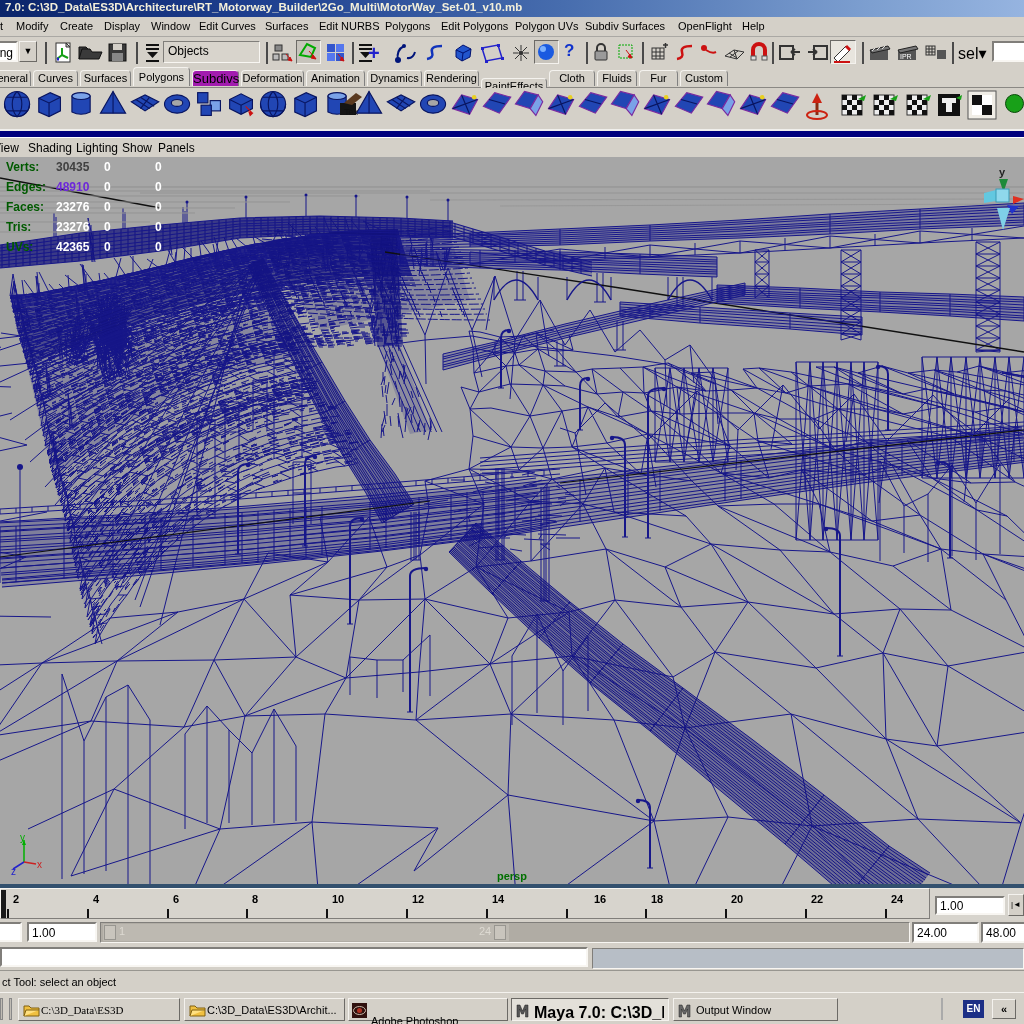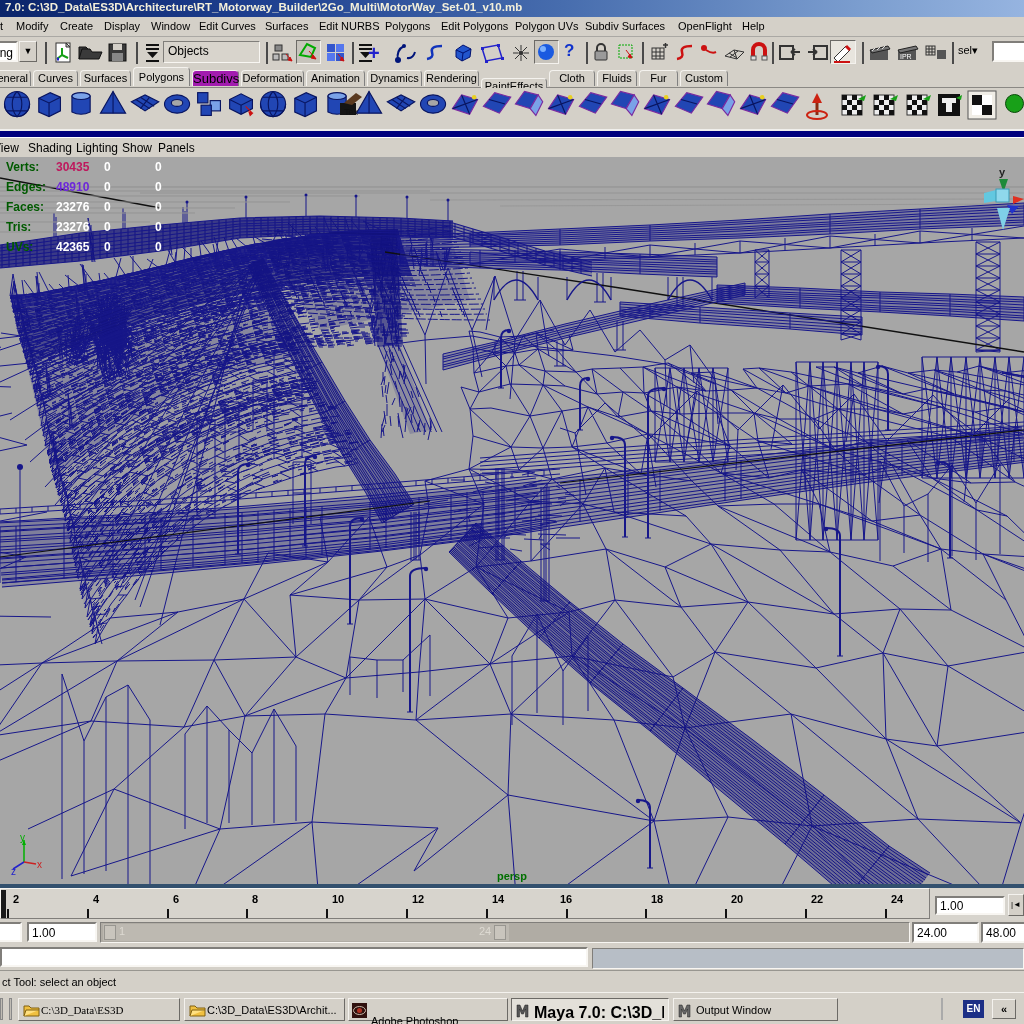--- a/index.html
+++ b/index.html
@@ -170,21 +170,21 @@
       <rect x="2" y="8" width="18" height="10" fill="#555"></rect>
       <path d="M2 8 L20 4 L22 7 L4 11 Z" fill="#777" stroke="#222"></path>
       <text x="4" y="17" font-size="7" fill="#fff" font-family="Liberation Sans">IPR</text>
     </svg>
  <svg class="abs" style="left:924px;top:4px" width="24" height="22">
       <rect x="2" y="4" width="9" height="9" fill="none" stroke="#333"></rect>
       <path d="M2 7 h9 M2 10 h9 M5 4 v9 M8 4 v9" stroke="#333"></path>
       <rect x="13" y="8" width="9" height="9" fill="#555"></rect>
     </svg>
  <div style="position:absolute;left:952px;top:4px;width:2px;height:22px;background:#4a4a4a"></div>
- <div class="abs" style="left:958px;top:6px;font-size:11px">sel▾</div>
+ <div class="abs" style="left:958px;top:6px;font-size:16px">sel▾</div>
  <div class="abs field" style="left:992px;top:3px;width:40px;height:21px"></div>
 </div>
 
 <div class="abs" style="left:0;top:66px;width:1024px;height:22px;background:#d4d0c8;border-bottom:1px solid #8a8884">
     <div style="position:absolute;left:-14px;top:4px;width:45px;height:16px;background:#d4d0c8;border:1px solid #808080;border-bottom:none;border-top-left-radius:4px;border-top-right-radius:4px;border-top-color:#f4f2ee;border-left-color:#f4f2ee;font-size:11px;text-align:center;line-height:15px;color:#000;">General</div>
     <div style="position:absolute;left:33px;top:4px;width:45px;height:16px;background:#d4d0c8;border:1px solid #808080;border-bottom:none;border-top-left-radius:4px;border-top-right-radius:4px;border-top-color:#f4f2ee;border-left-color:#f4f2ee;font-size:11px;text-align:center;line-height:15px;color:#000;">Curves</div>
     <div style="position:absolute;left:80px;top:4px;width:51px;height:16px;background:#d4d0c8;border:1px solid #808080;border-bottom:none;border-top-left-radius:4px;border-top-right-radius:4px;border-top-color:#f4f2ee;border-left-color:#f4f2ee;font-size:11px;text-align:center;line-height:15px;color:#000;">Surfaces</div>
     <div style="position:absolute;left:133px;top:1px;width:57px;height:19px;background:#d4d0c8;border:1px solid #808080;border-bottom:none;border-top-left-radius:4px;border-top-right-radius:4px;border-top-color:#f4f2ee;border-left-color:#f4f2ee;font-size:11px;text-align:center;line-height:18px;color:#000;z-index:3;background:#d9d6cf;">Polygons</div>
     <div style="position:absolute;left:192px;top:4px;width:47px;height:16px;background:#a21caf;border:1px solid #808080;border-bottom:none;border-top-left-radius:4px;border-top-right-radius:4px;border-top-color:#f4f2ee;border-left-color:#f4f2ee;font-size:13px;text-align:center;line-height:15px;color:#000;">Subdivs</div>
     <div style="position:absolute;left:241px;top:4px;width:63px;height:16px;background:#d4d0c8;border:1px solid #808080;border-bottom:none;border-top-left-radius:4px;border-top-right-radius:4px;border-top-color:#f4f2ee;border-left-color:#f4f2ee;font-size:11px;text-align:center;line-height:15px;color:#000;">Deformation</div>
@@ -790,21 +790,21 @@
 <rect x="996" y="189" width="13" height="13" fill="#8fd8ec" stroke="#3a9ab4"></rect>
 <path d="M1013 196 L1024 199 L1013 204 Z" fill="#e03020"></path>
 <path d="M1007 205 L1019 206 L1012 214 Z" fill="#2233cc"></path>
 <path d="M997 208 L1010 208 L1003 230 Z" fill="#7fd0e8"></path>
 <text x="497" y="880" font-size="11" font-weight="bold" fill="#007000" font-family="Liberation Sans">persp</text>
 
 </svg>
 
 <div class="abs" style="left:0;top:157px;width:340px;font-size:12px;font-weight:bold">
  <div class="abs" style="left:6px;top:3px;color:#005a00">Verts:</div>
-    <div class="abs" style="left:56px;top:3px;color:#be185d">30435</div>
+    <div class="abs" style="left:56px;top:3px;color:#404040">30435</div>
     <div class="abs" style="left:104px;top:3px;color:#fff">0</div>
     <div class="abs" style="left:155px;top:3px;color:#fff">0</div>
  <div class="abs" style="left:6px;top:23px;color:#005a00">Edges:</div>
     <div class="abs" style="left:56px;top:23px;color:#6d28d9">48910</div>
     <div class="abs" style="left:104px;top:23px;color:#fff">0</div>
     <div class="abs" style="left:155px;top:23px;color:#fff">0</div>
  <div class="abs" style="left:6px;top:43px;color:#005a00">Faces:</div>
     <div class="abs" style="left:56px;top:43px;color:#fff">23276</div>
     <div class="abs" style="left:104px;top:43px;color:#fff">0</div>
     <div class="abs" style="left:155px;top:43px;color:#fff">0</div>
@@ -834,21 +834,21 @@
       <div class="abs" style="left:724px;top:20px;width:2px;height:9px;background:#111"></div>
       <div class="abs" style="left:804px;top:20px;width:2px;height:9px;background:#111"></div>
       <div class="abs" style="left:884px;top:20px;width:2px;height:9px;background:#111"></div>
       <div class="abs" style="left:12px;top:4px;font-size:11px;font-weight:bold">2</div>
       <div class="abs" style="left:92px;top:4px;font-size:11px;font-weight:bold">4</div>
       <div class="abs" style="left:172px;top:4px;font-size:11px;font-weight:bold">6</div>
       <div class="abs" style="left:251px;top:4px;font-size:11px;font-weight:bold">8</div>
       <div class="abs" style="left:331px;top:4px;font-size:11px;font-weight:bold">10</div>
       <div class="abs" style="left:411px;top:4px;font-size:11px;font-weight:bold">12</div>
       <div class="abs" style="left:491px;top:4px;font-size:11px;font-weight:bold">14</div>
-      <div class="abs" style="left:559px;top:4px;font-size:11px;font-weight:bold">16</div>
+      <div class="abs" style="left:593px;top:4px;font-size:11px;font-weight:bold">16</div>
       <div class="abs" style="left:650px;top:4px;font-size:11px;font-weight:bold">18</div>
       <div class="abs" style="left:730px;top:4px;font-size:11px;font-weight:bold">20</div>
       <div class="abs" style="left:810px;top:4px;font-size:11px;font-weight:bold">22</div>
       <div class="abs" style="left:890px;top:4px;font-size:11px;font-weight:bold">24</div>
   <div class="abs" style="left:0;top:1px;width:5px;height:28px;background:#1a1a1a"></div>
  </div>
  <div class="abs field" style="left:935px;top:8px;width:70px;height:19px;padding:1px 0 0 3px">1.00</div>
  <div class="abs bevel-out" style="left:1008px;top:6px;width:16px;height:22px;background:#d4d0c8;font-size:8px;text-align:center;line-height:20px">|◄</div>
 </div>
 <div class="abs" style="left:0;top:920px;width:1024px;height:26px;background:#d4d0c8">

